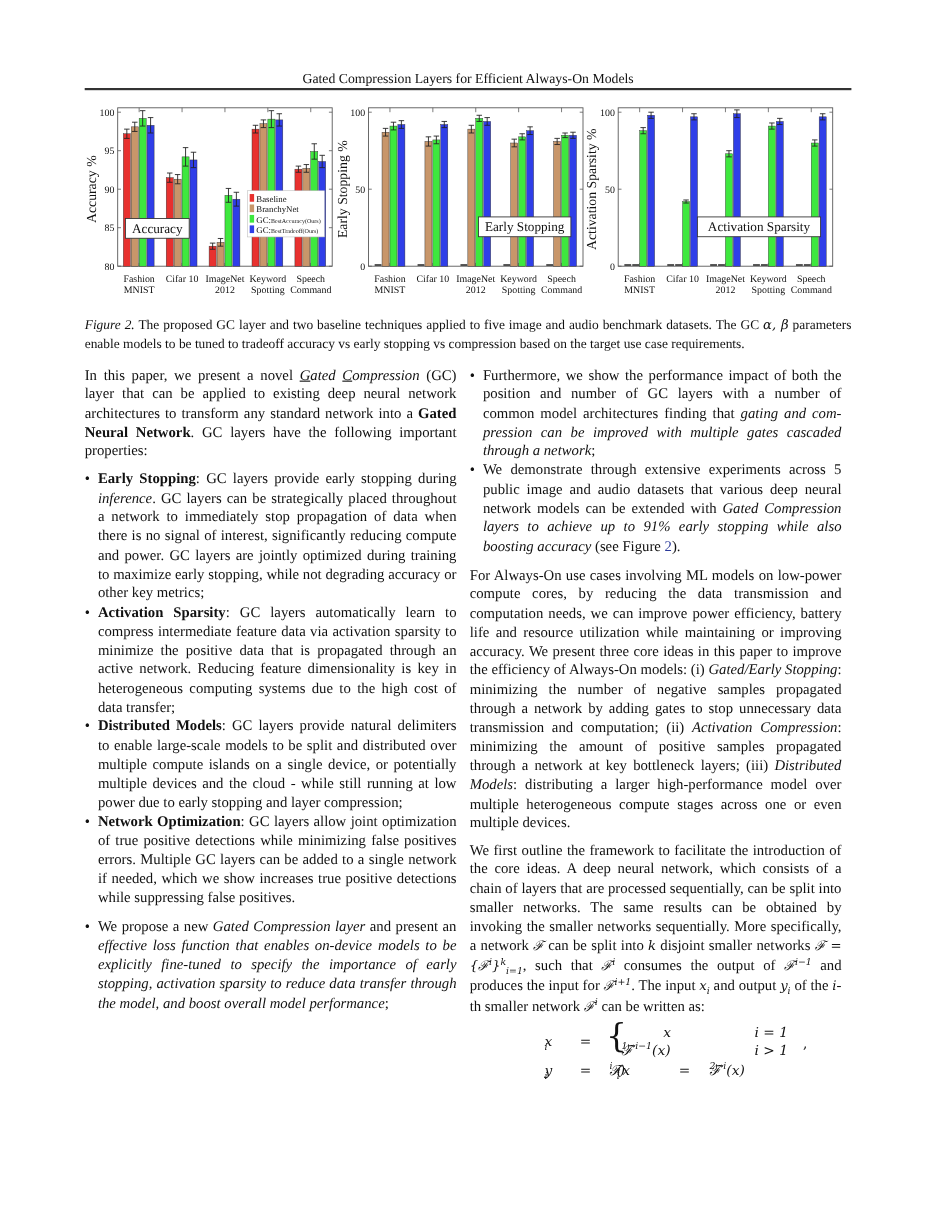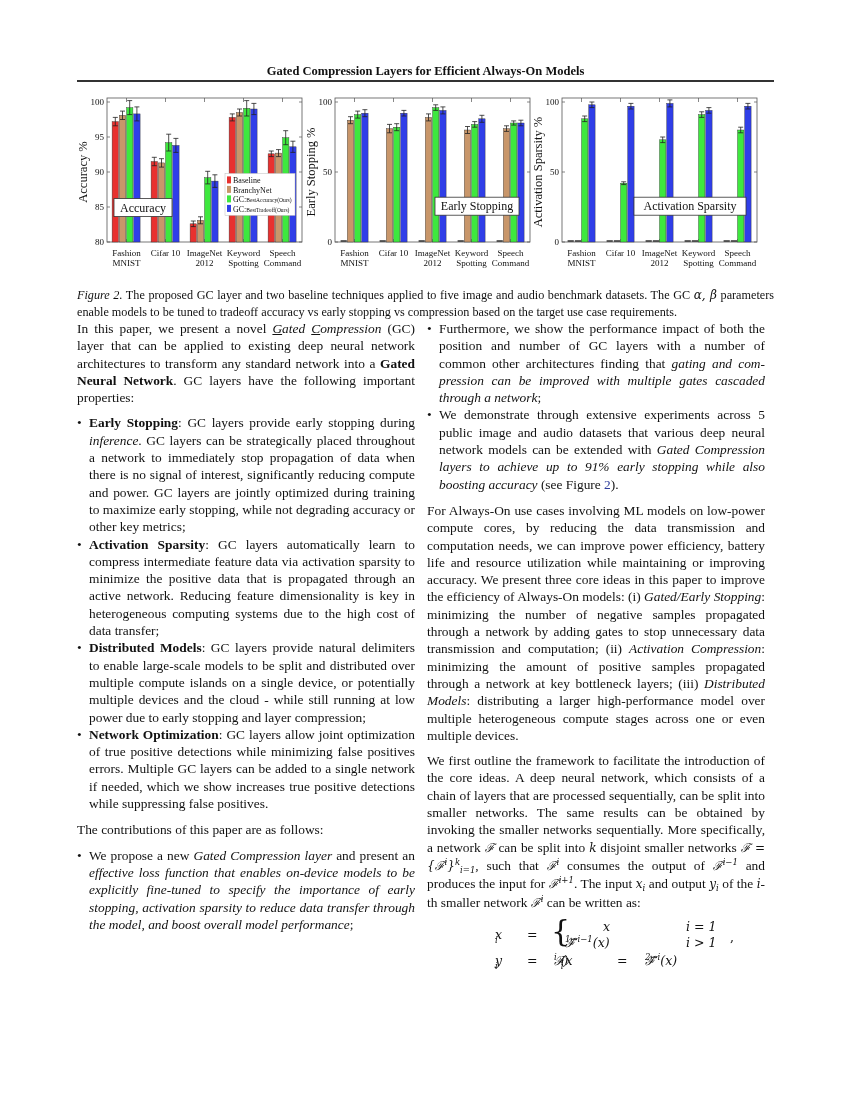--- a/index.html
+++ b/index.html
@@ -1,24 +1,24 @@
 <!DOCTYPE html>
 <html><head>
 <meta charset="utf-8">
 <style>
   html, body { margin:0; padding:0; background:#ffffff; }
   body { width:850px; height:1100px; position:relative; font-family:"Liberation Serif", "DejaVu Serif", serif; color:#111; overflow:hidden; }
-  .running-head { position:absolute; left:77px; top:64px; width:697px; text-align:center; font-weight:bold; font-size:12.5px; }
+  .running-head { position:absolute; left:77px; top:64px; width:697px; text-align:center; font-weight:normal; font-size:12.5px; }
   .head-rule { position:absolute; left:77px; top:80px; width:697px; height:1.5px; background:#333; }
   .figure-row { position:absolute; left:77px; top:92px; width:700px; height:185px; }
   .chart { position:absolute; top:0; width:230px; height:185px; }
   .chart svg { display:block; }
   .caption { position:absolute; left:77px; top:287px; width:697px; font-size:12.2px; line-height:17px; text-align:justify; }
   .caption i { font-style:italic; }
-  .col { position:absolute; top:320px; width:338px; font-size:13.4px; line-height:17.3px; text-align:justify; hyphens:manual; }
+  .col { position:absolute; top:332px; width:338px; font-size:13.4px; line-height:17.3px; text-align:justify; hyphens:manual; }
   .col-left { left:77px; }
   .col-right { left:427px; }
   p { margin:0 0 8px 0; }
   ul { margin:0 0 9px 0; padding:0; list-style:none; }
   li { position:relative; padding-left:12px; margin:0; }
   li::before { content:"\2022"; position:absolute; left:0; top:0; }
   b { font-weight:bold; }
   i { font-style:italic; }
   .u { text-decoration:underline; }
   .sec-title { font-weight:bold; font-size:17px; margin:10px 0 13px 0; line-height:22px; }
@@ -359,29 +359,28 @@
 <div class="caption"><i>Figure 2.</i><span> The proposed GC layer and two baseline techniques applied to five image and audio benchmark datasets.  The GC </span><span class="math">α, β</span><span> parameters enable models to be tuned to tradeoff accuracy vs early stopping vs compression based on the target use case requirements.</span></div>
 
 <div class="col col-left">
   <p><span>In this paper, we present a novel </span><i><span class="u">G</span><span>ated </span><span class="u">C</span><span>ompression</span></i><span> (GC) layer that can be applied to existing deep neural network architectures to transform any standard network into a </span><b>Gated Neural Network</b><span>. GC layers have the following important properties:</span></p>
   <ul>
     <li><b>Early Stopping</b><span>: GC layers provide early stopping during </span><i>inference</i><span>. GC layers can be strategically placed through­out a network to immediately stop propagation of data when there is no signal of interest, significantly reduc­ing compute and power. GC layers are jointly optimized during training to maximize early stopping, while not degrading accuracy or other key metrics;</span></li>
     <li><b>Activation Sparsity</b><span>: GC layers automatically learn to compress intermediate feature data via activation sparsity to minimize the positive data that is propagated through an active network. Reducing feature dimensionality is key in heterogeneous computing systems due to the high cost of data transfer;</span></li>
     <li><b>Distributed Models</b><span>: GC layers provide natural delim­iters to enable large-scale models to be split and dis­tributed over multiple compute islands on a single device, or potentially multiple devices and the cloud - while still running at low power due to early stopping and layer compression;</span></li>
     <li><b>Network Optimization</b><span>: GC layers allow joint optimiza­tion of true positive detections while minimizing false positives errors.  Multiple GC layers can be added to a single network if needed, which we show increases true positive detections while suppressing false positives.</span></li>
   </ul>
-  <p>The contributions of this paper are as follows:</p>
   <ul>
     <li><span>We propose a new </span><i>Gated Compression layer</i><span> and present an </span><i>effective loss function that enables on-device models to be explicitly fine-tuned to specify the importance of early stopping, activation sparsity to reduce data transfer through the model, and boost overall model performance</i><span>;</span></li>
   </ul>
 </div>
 
 <div class="col col-right">
   <ul>
-    <li><span>Furthermore, we show the performance impact of both the position and number of GC layers with a number of common other architectures finding that </span><i>gating and com­pression can be improved with multiple gates cascaded through a network</i><span>;</span></li>
+    <li><span>Furthermore, we show the performance impact of both the position and number of GC layers with a number of common model architectures finding that </span><i>gating and com­pression can be improved with multiple gates cascaded through a network</i><span>;</span></li>
     <li><span>We demonstrate through extensive experiments across 5 public image and audio datasets that various deep neural network models can be extended with </span><i>Gated Compression layers to achieve up to 91% early stopping while also boosting accuracy</i><span> (see Figure </span><span class="link">2</span><span>).</span></li>
   </ul>
   <p><span>For Always-On use cases involving ML models on low-power compute cores, by reducing the data transmission and computation needs, we can improve power efficiency, battery life and resource utilization while maintaining or improving accuracy.  We present three core ideas in this paper to improve the efficiency of Always-On models: (i) </span><i>Gated/Early Stopping</i><span>: minimizing the number of negative samples propagated through a network by adding gates to stop unnecessary data transmission and computation; (ii) </span><i>Activation Compression</i><span>: minimizing the amount of positive samples propagated through a network at key bottleneck layers; (iii) </span><i>Distributed Models</i><span>: distributing a larger high-performance model over multiple heterogeneous compute stages across one or even multiple devices.</span></p>
   <p style="margin-bottom:0"><span>We first outline the framework to facilitate the introduction of the core ideas.  A deep neural network, which consists of a chain of layers that are processed sequentially, can be split into smaller networks.  The same results can be ob­tained by invoking the smaller networks sequentially. More specifically, a network </span><span class="math">ℱ</span><span> can be split into </span><span class="math">k</span><span> disjoint smaller networks </span><span class="math"><span>ℱ = {ℱ</span><sup>i</sup><span>}</span><sup>k</sup><sub>i=1</sub></span><span>, such that </span><span class="math"><span>ℱ</span><sup>i</sup></span><span> consumes the output of </span><span class="math"><span>ℱ</span><sup>i−1</sup></span><span> and produces the input for </span><span class="math"><span>ℱ</span><sup>i+1</sup></span><span>. The input </span><span class="math"><span>x</span><sub>i</sub></span><span> and output </span><span class="math"><span>y</span><sub>i</sub></span><span> of the </span><span class="math">i</span><span>-th smaller network </span><span class="math"><span>ℱ</span><sup>i</sup></span><span> can be written as:</span></p>
   <div class="eq">
     <span class="it" style="left:68px;top:8px"><span>x</span><sub>i</sub></span>
     <span style="left:100px;top:8px">=</span>
     <span style="left:124px;top:-6px;font-size:30px;line-height:38px;font-weight:lighter">{</span>
     <span class="it" style="left:176px;top:0px">x</span>
     <span class="it" style="left:259px;top:0px">i = 1</span>

